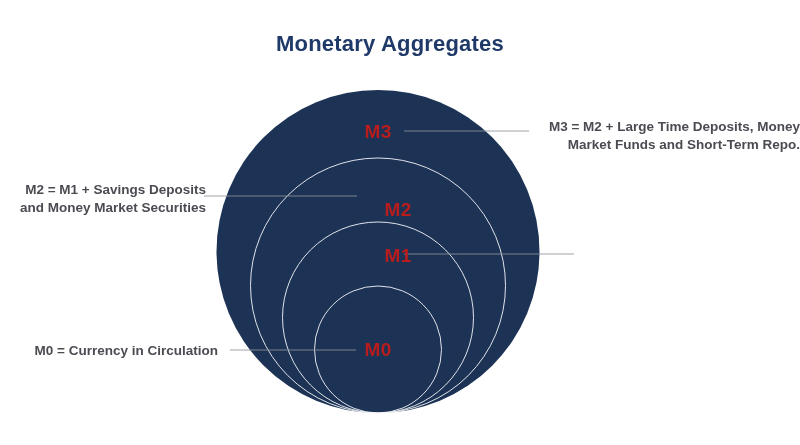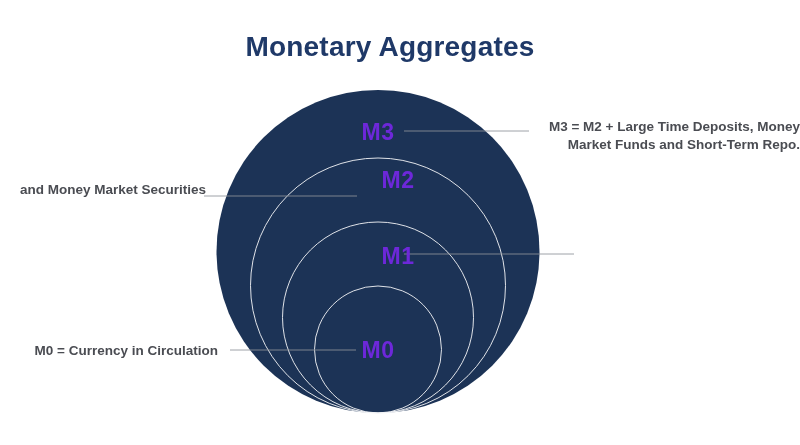--- a/index.html
+++ b/index.html
@@ -13,36 +13,36 @@
     height: 445px;
     background: #ffffff;
     overflow: hidden;
     font-family: "Liberation Sans", sans-serif;
   }
   .page-title {
     position: absolute;
     left: 390px;
     top: 31px;
     transform: translateX(-50%);
-    font-size: 28px;
+    font-size: 22px;
     font-weight: 700;
     letter-spacing: 0.2px;
     color: #1f3968;
     white-space: nowrap;
   }
   .diagram-svg {
     position: absolute;
     left: 0;
     top: 0;
   }
   .ring-label {
     position: absolute;
     transform: translate(-50%, -50%);
-    color: #6d28d9;
-    font-size: 23px;
+    color: #b91c1c;
+    font-size: 19px;
     font-weight: 600;
     letter-spacing: 0.4px;
     white-space: nowrap;
   }
   .annotation {
     position: absolute;
     color: #4a4c52;
     font-size: 13.5px;
     font-weight: 600;
     line-height: 18px;
@@ -69,30 +69,31 @@
     <circle cx="378" cy="317.5" r="95.5" fill="none" stroke="#f4f5f7" stroke-opacity="0.9" stroke-width="1"></circle>
     <circle cx="378" cy="349.5" r="63.5" fill="none" stroke="#f4f5f7" stroke-opacity="0.9" stroke-width="1"></circle>
 
     <line x1="404" y1="131" x2="529" y2="131" stroke="#8e9299" stroke-opacity="0.85" stroke-width="1"></line>
     <line x1="204" y1="196" x2="357" y2="196" stroke="#8e9299" stroke-opacity="0.85" stroke-width="1"></line>
     <line x1="404" y1="254" x2="574" y2="254" stroke="#8e9299" stroke-opacity="0.85" stroke-width="1"></line>
     <line x1="230" y1="350" x2="356" y2="350" stroke="#8e9299" stroke-opacity="0.85" stroke-width="1"></line>
   </svg>
 
   <div class="ring-label" style="left:378px; top:132px;">M3</div>
-  <div class="ring-label" style="left:378px; top:180px;padding-left:40px;">M2</div>
+  <div class="ring-label" style="left:378px; top:210px;padding-left:40px;">M2</div>
   <div class="ring-label" style="left:378px; top:256px;margin-left:20px;">M1</div>
   <div class="ring-label" style="left:378px; top:350px;">M0</div>
 
   <div class="annotation ann-m3">
     <div>M3 = M2 + Large Time Deposits, Money</div>
     <div>Market Funds and Short-Term Repo.</div>
   </div>
 
   <div class="annotation ann-m2">
+    <div>M2 = M1 + Savings Deposits</div>
     <div>and Money Market Securities</div>
   </div>
 
 
   <div class="annotation ann-m0">
     <div>M0 = Currency in Circulation</div>
   </div>
 
 </div>
 

